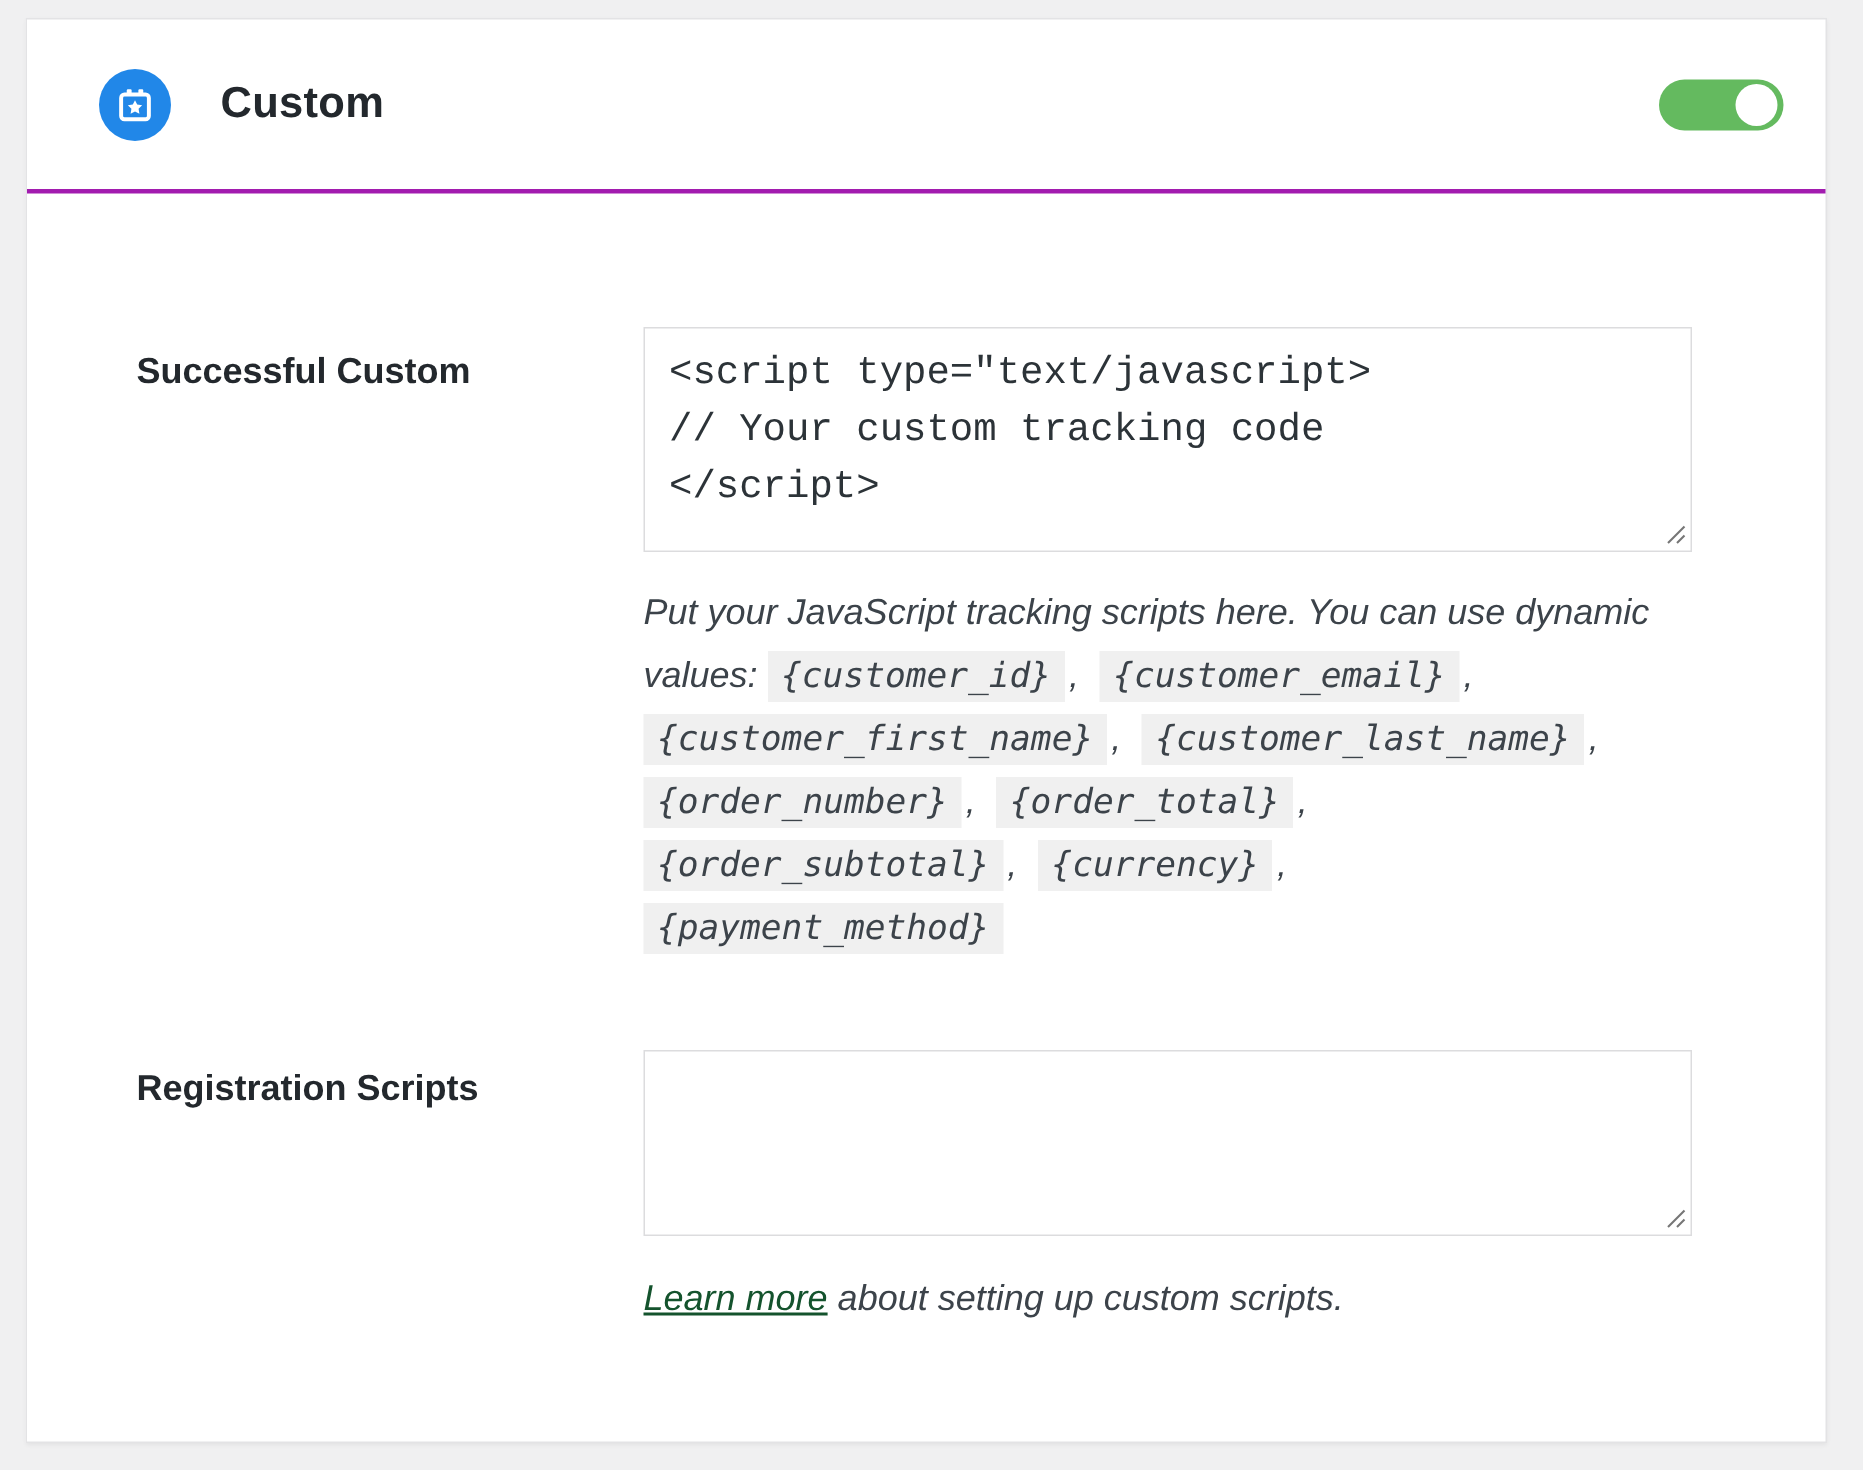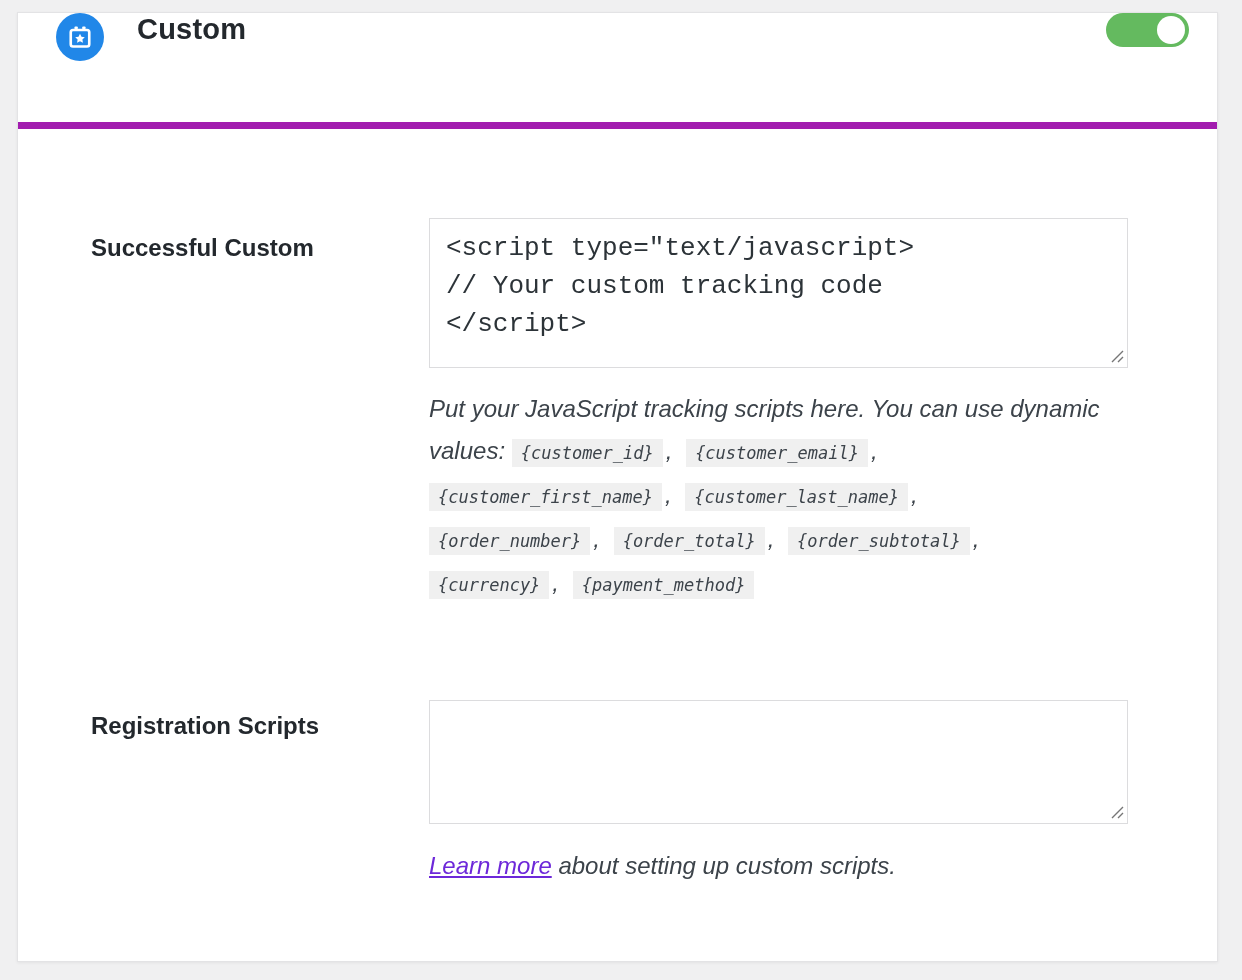--- a/index.html
+++ b/index.html
@@ -14,22 +14,23 @@
     left: 17px; top: 12px;
     width: 1201px; height: 950px;
     background: #ffffff;
     border: 1px solid #e3e3e5;
     box-shadow: 0 1px 3px rgba(0,0,0,0.06);
   }
   .card-header {
     position: relative;
     height: 116px;
     display: flex;
-    padding: 0 28px 0 38px;
-    border-bottom: 7px solid #a21caf;
+    align-items: center;
+    padding: 0 28px 0 48px;
+    border-bottom: 3px solid #a21caf;
   }
   .module-icon {
     width: 48px; height: 48px;
     border-radius: 50%;
     background: #2187e8;
     display: flex;
     align-items: center;
     justify-content: center;
     flex: 0 0 auto;
   }
@@ -100,29 +101,29 @@
     font-style: italic;
     color: #3c434a;
     line-height: 42px;
   }
   .help-1 { top: 259px; }
   .help-2 { top: 716px; }
   .tok { white-space: nowrap; }
   .tok code {
     font-family: "DejaVu Sans Mono", monospace;
     font-style: italic;
-    font-size: 17px;
+    font-size: 23px;
     background: #f0f0f0;
     color: #3c434a;
     padding: 4px 9px;
     text-align: right;
   }
   .tok .comma { margin: 0 7px 0 3px; }
   a.learn-more {
-    color: #6d28d9;
+    color: #14532d;
     text-decoration: underline;
     cursor: pointer;
     text-align: center;
   }
 </style>
 </head>
 <body>
 
 <div class="card">
 

